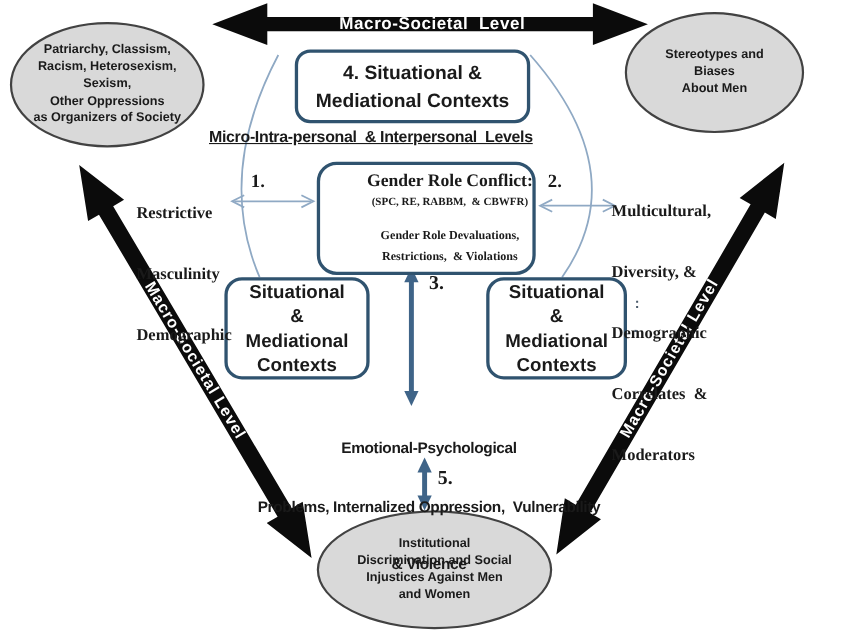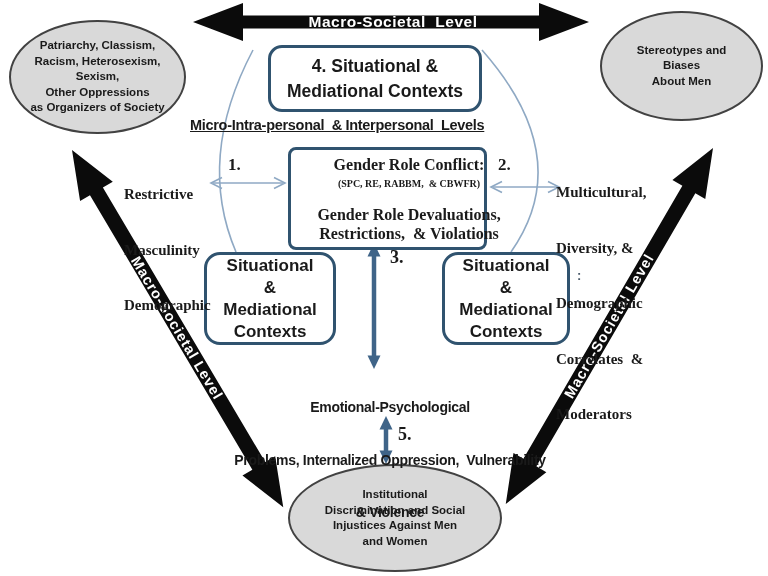--- a/index.html
+++ b/index.html
@@ -39,26 +39,26 @@
   #right-arrow-label{left:609px;top:326px;transform:translate(-50%,-50%) rotate(-60deg);font-size:14.5px;letter-spacing:1px;}
 
   .rbox{
     position:absolute;z-index:3;background:#ffffff;
     border:3.5px solid var(--box-border,#30536f);
     display:flex;flex-direction:column;align-items:center;justify-content:center;
     text-align:center;white-space:pre;
   }
   #box-top{left:268px;top:45px;width:214px;height:67px;border-radius:14px;
     font-weight:bold;font-size:17.5px;line-height:25px;}
-  #box-grc{left:288px;top:147px;width:199px;height:103px;border-radius:8px;
+  #box-grc{left:288px;top:147px;width:199px;height:103px;border-radius:18px;
     font-family:"Liberation Serif",serif;font-weight:bold;padding-left:43px;}
   #box-grc .l1{font-size:16px;line-height:20px;}
   #box-grc .l2{font-size:10px;line-height:17px;}
   #box-grc .gap{height:13px;}
-  #box-grc .l4,#box-grc .l5{font-size:16px;line-height:19px;}
+  #box-grc .l4,#box-grc .l5{font-size:11px;line-height:19px;}
   #box-left{left:204px;top:252px;width:132px;height:93px;border-radius:16px;
     font-weight:bold;font-size:17px;line-height:22px;}
   #box-right{left:442px;top:252px;width:128px;height:93px;border-radius:16px;
     font-weight:bold;font-size:17px;line-height:22px;}
 
   #micro-heading{left:190px;top:117px;width:400px;
     font-weight:bold;font-size:14.5px;letter-spacing:-0.3px;text-decoration:underline;}
 
   .serif-label{font-family:"Liberation Serif",serif;font-weight:bold;font-size:15px;line-height:18.5px;}
   #restrictive{left:124px;top:148px;}
@@ -83,21 +83,21 @@
 <div id="canvas">
 
   <div class="oval" style="left:9px;top:20px;width:177px;height:114px;">
     <div>Patriarchy, Classism,</div>
     <div>Racism, Heterosexism,</div>
     <div>Sexism,</div>
     <div>Other Oppressions</div>
     <div>as Organizers of Society</div>
   </div>
 
-  <div class="oval" style="left:600px;top:11px;width:163px;height:110px;">
+  <div class="oval" style="left:568px;top:11px;width:163px;height:110px;">
     <div>Stereotypes and</div>
     <div>Biases</div>
     <div>About Men</div>
   </div>
 
   <div class="oval" style="left:288px;top:464px;width:214px;height:108px;">
     <div>Institutional</div>
     <div>Discrimination and Social</div>
     <div>Injustices Against Men</div>
     <div>and Women</div>

